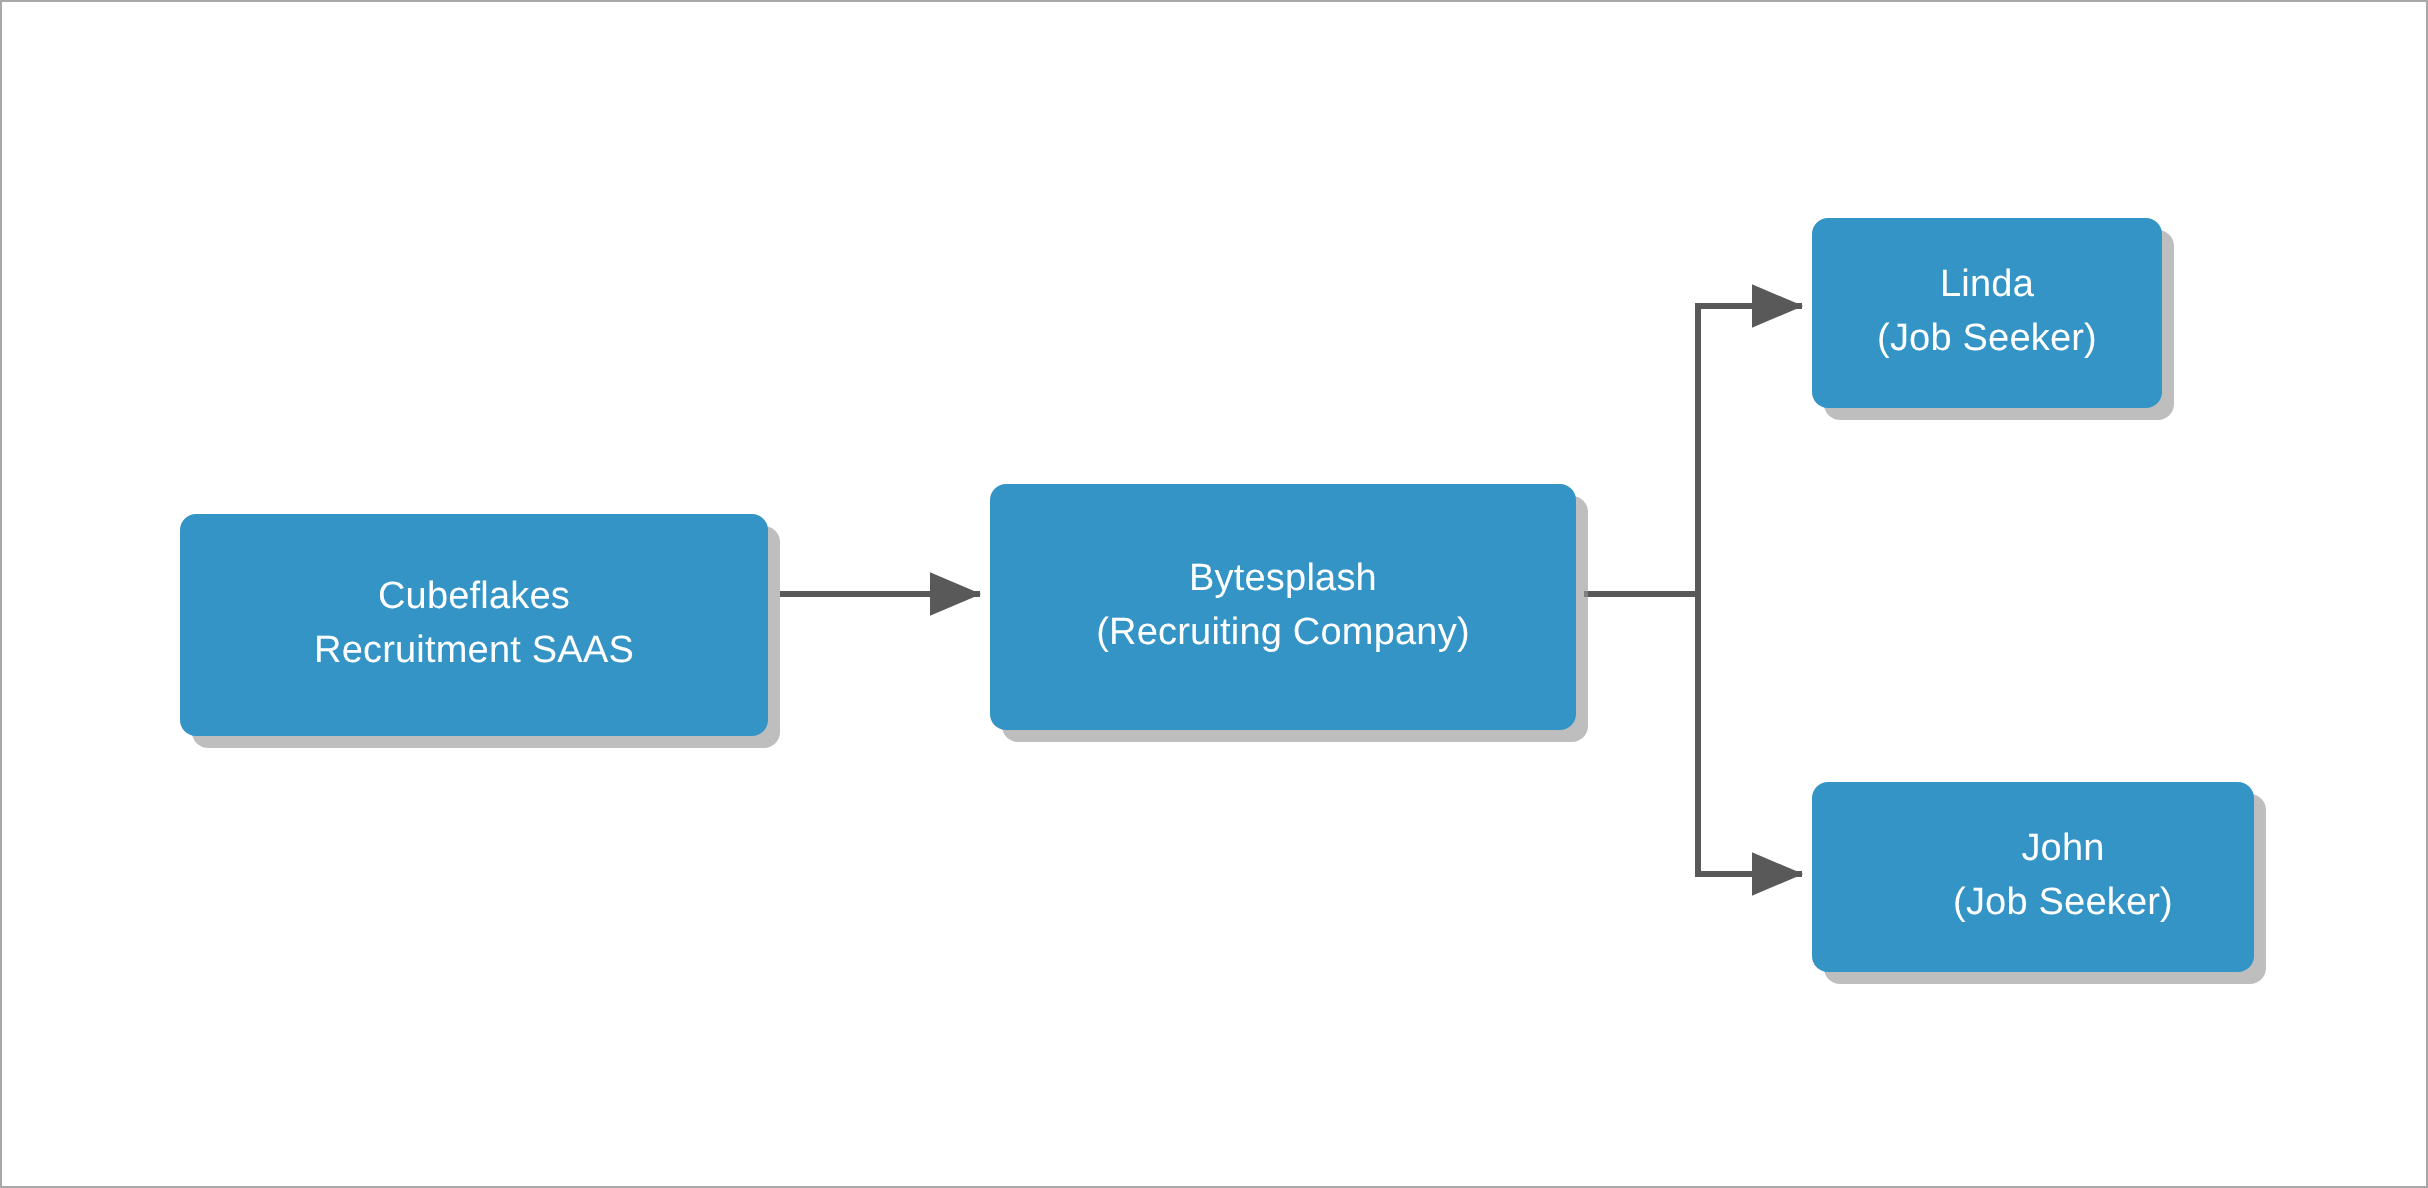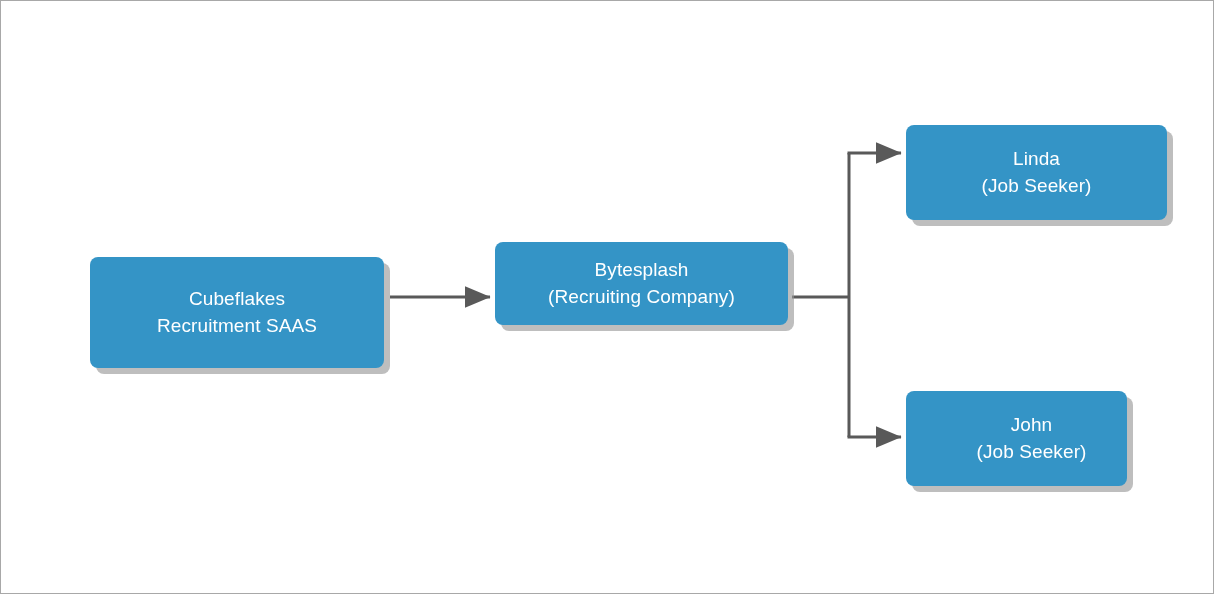--- a/index.html
+++ b/index.html
@@ -44,22 +44,22 @@
     letter-spacing: 0.1px;
     box-shadow: 6px 6px 0 0 rgba(150,150,150,0.62);
     -webkit-font-smoothing: antialiased;
   }
   .node .label {
     display: block;
     white-space: pre-line;
     padding: 0 8px;
   }
   #node-cubeflakes { left: 89px;  top: 256px; width: 294px; height: 111px; }
-  #node-bytesplash { left: 494px; top: 241px; width: 293px; height: 83px; }
-  #node-linda      { left: 905px; top: 124px; width: 261px; height: 95px;  }
+  #node-bytesplash { left: 494px; top: 241px; width: 293px; height: 123px; }
+  #node-linda      { left: 905px; top: 108px; width: 175px; height: 95px;  }
   #node-john       { left: 905px; top: 390px; width: 221px; height: 95px; padding-left: 30px;  }
 </style>
 </head>
 <body>
 
 <div id="canvas">
 
   <svg class="edge-layer" viewBox="0 0 1214 594" width="1214" height="594" xmlns="http://www.w3.org/2000/svg">
     <defs>
       <marker id="arrowhead" markerWidth="9" markerHeight="8" refX="8.4" refY="4" orient="auto" markerUnits="strokeWidth">

